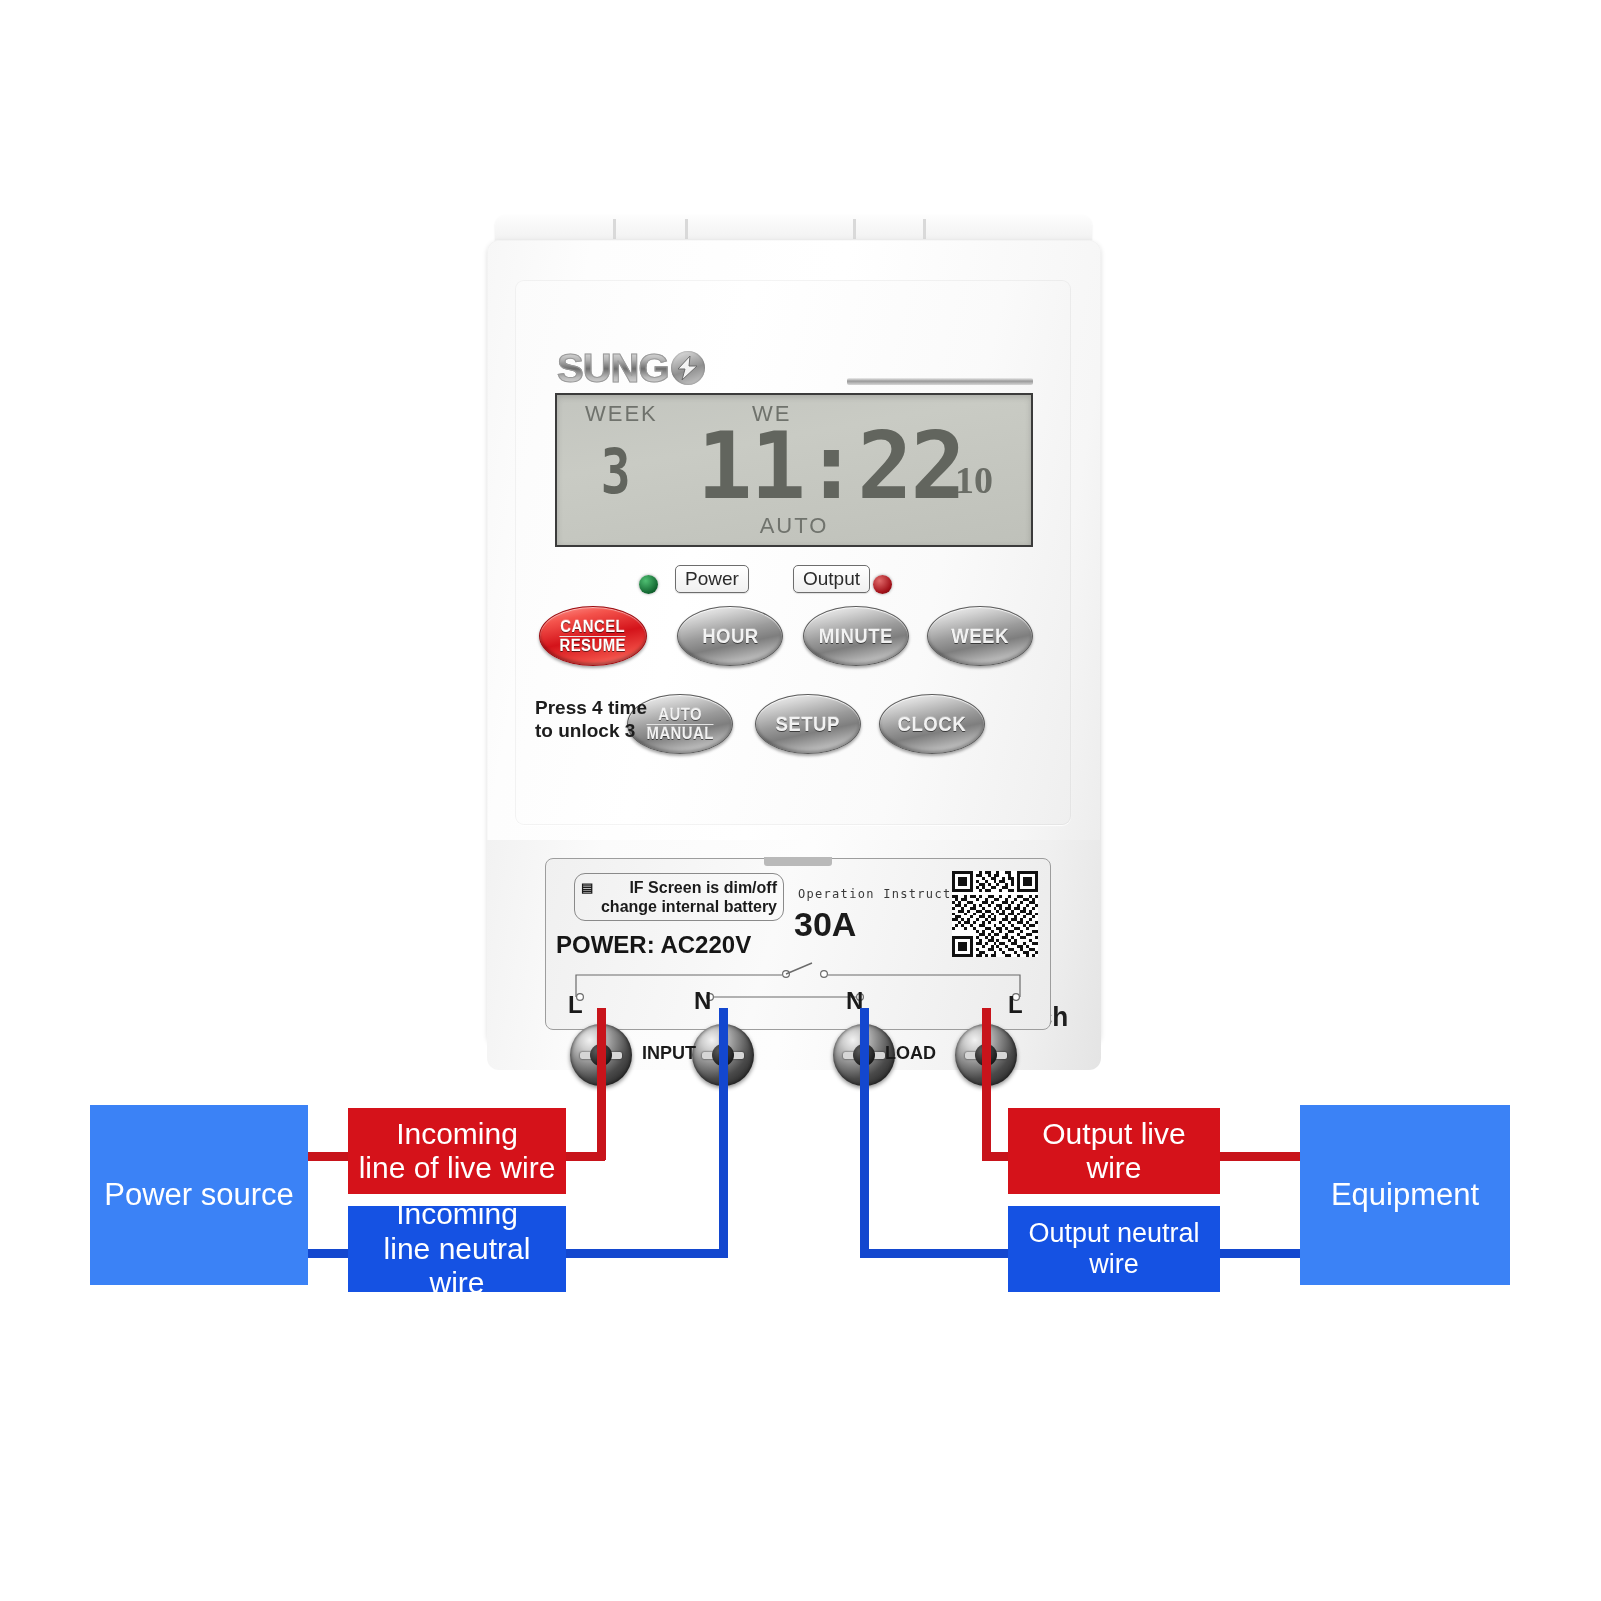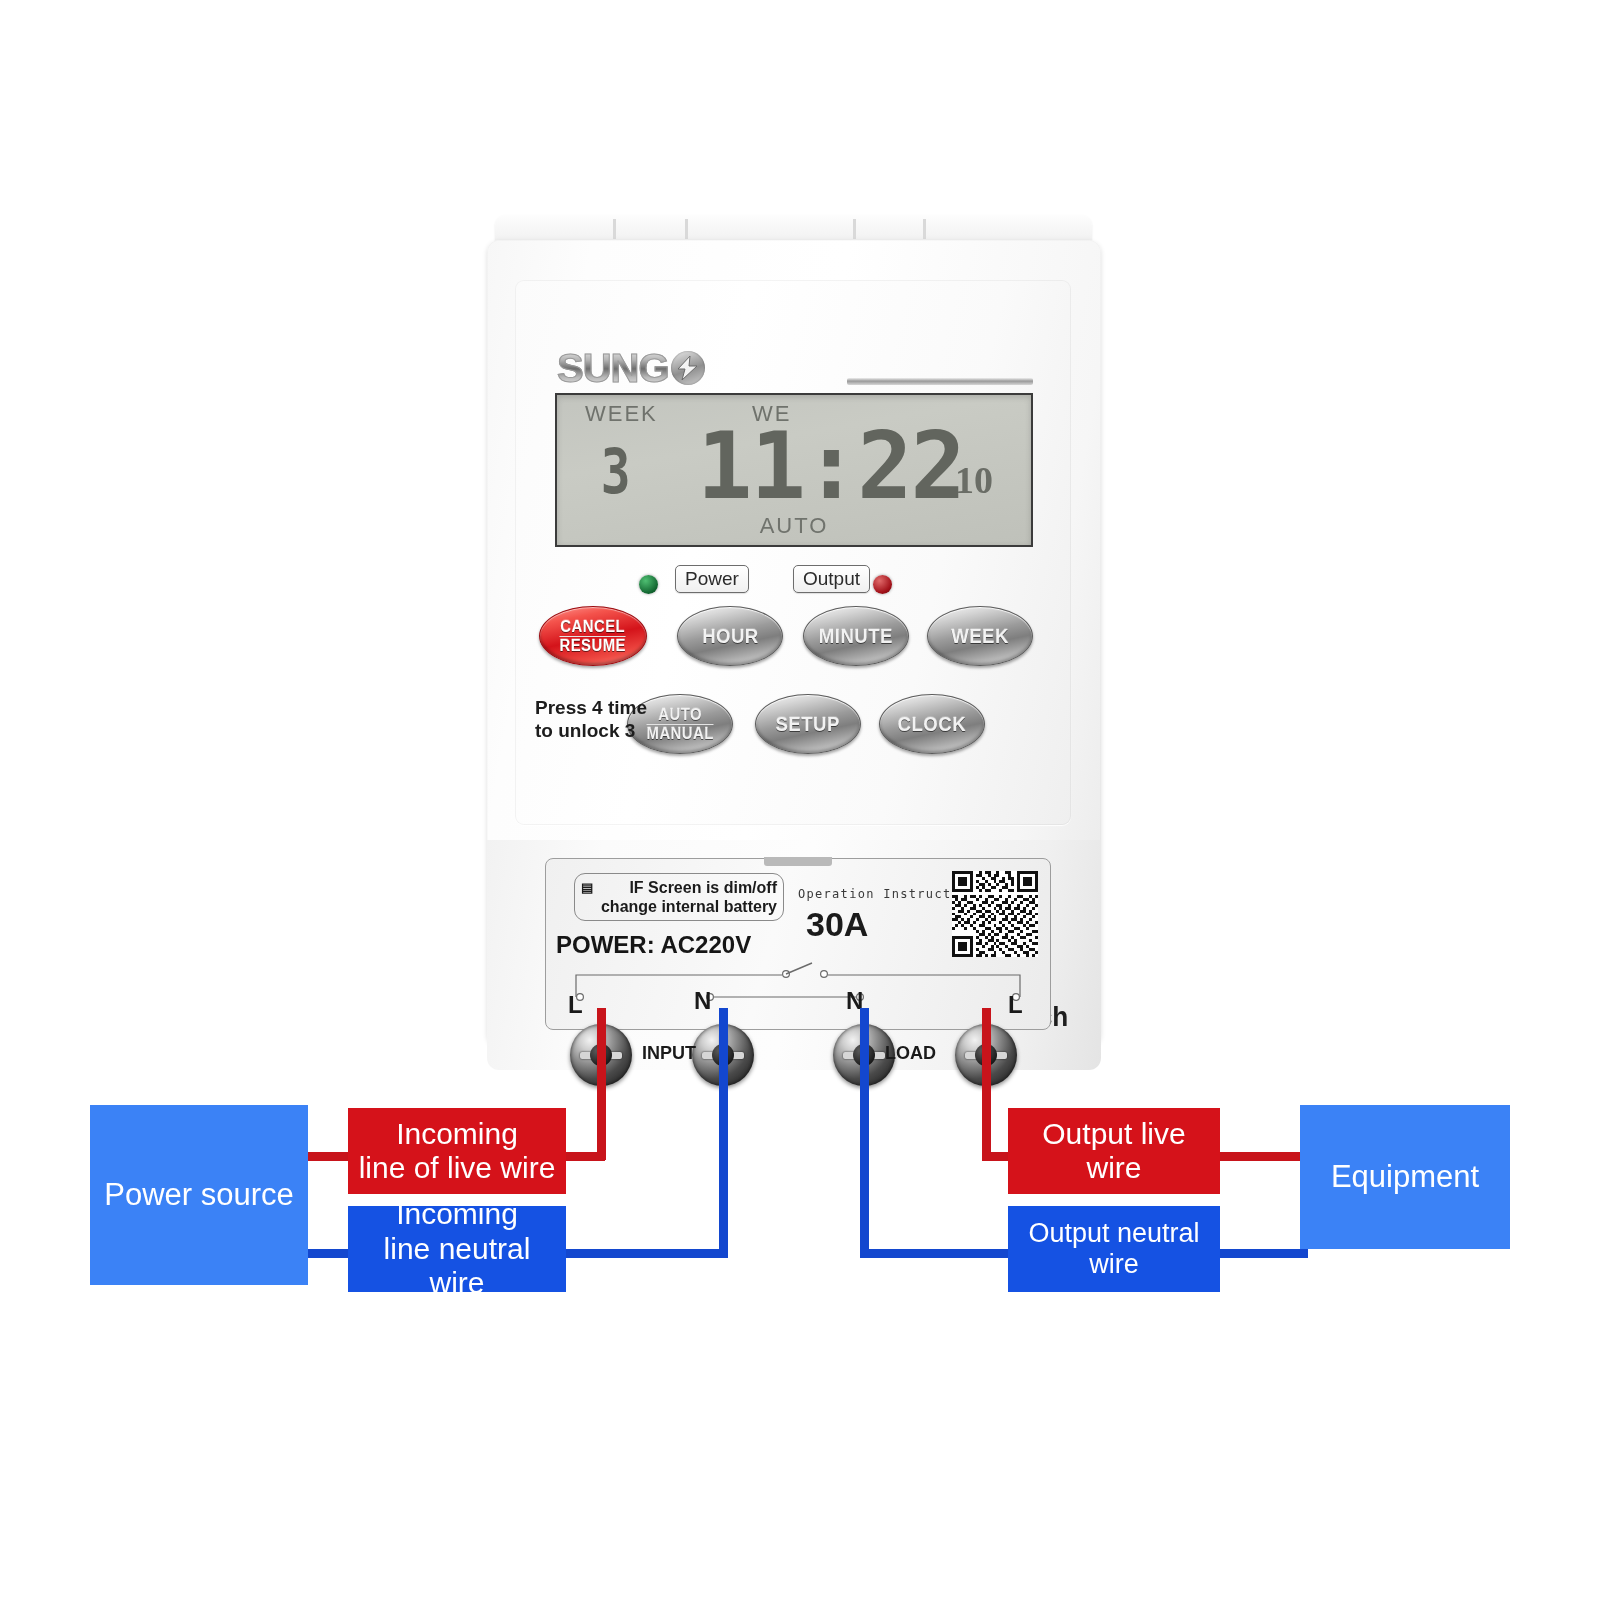--- a/index.html
+++ b/index.html
@@ -142,21 +142,21 @@
   }
   .plate-tab{position:absolute;left:50%;top:-2px;margin-left:-34px;width:68px;height:9px;background:#b9b9b9;border-radius:0 0 3px 3px;}
   .batt-note{
     position:absolute;left:28px;top:14px;width:196px;
     border:1.3px solid #8a8a8a;border-radius:11px;padding:4px 6px;
     font-size:16px;line-height:19px;color:#1b1b1b;font-weight:bold;text-align:right;
   }
   .batt-note .ico{float:left;font-size:13px;line-height:19px;}
   .op-instr{position:absolute;left:252px;top:28px;font-size:12px;letter-spacing:1.3px;color:#3a3a3a;
     font-family:"DejaVu Sans Mono",monospace;}
-  .amp{position:absolute;left:248px;top:46px;font-size:34px;font-weight:bold;color:#1b1b1b;margin-left:12px;}
+  .amp{position:absolute;left:248px;top:46px;font-size:34px;font-weight:bold;color:#1b1b1b;}
   .power-spec{position:absolute;left:10px;top:72px;font-size:24px;font-weight:bold;color:#161616;}
 
   .qr{position:absolute;right:12px;top:12px;width:86px;height:86px;}
 
   
   .schem{position:absolute;left:0;top:98px;width:504px;height:48px;}
   .term-letter{position:absolute;font-size:24px;font-weight:bold;color:#1a1a1a;}
 
   
   .screw{
@@ -574,17 +574,17 @@
   </div>
 
   <div class="box blue" style="left:1008px;top:1206px;width:212px;height:86px;font-size:27px">
     <span class="t">Output neutral wire</span>
   </div>
 
   <div class="box red" style="left:1008px;top:1108px;width:212px;height:86px;font-size:30px">
     <span class="t">Output live wire</span>
   </div>
 
-  <div class="box black" style="left:1300px;top:1105px;width:210px;height:144px;font-size:31px">
+  <div class="box black" style="left:1300px;top:1105px;width:210px;height:180px;font-size:31px">
     <span class="t">Equipment</span>
   </div>
 
 </div>
 
 </body></html>

